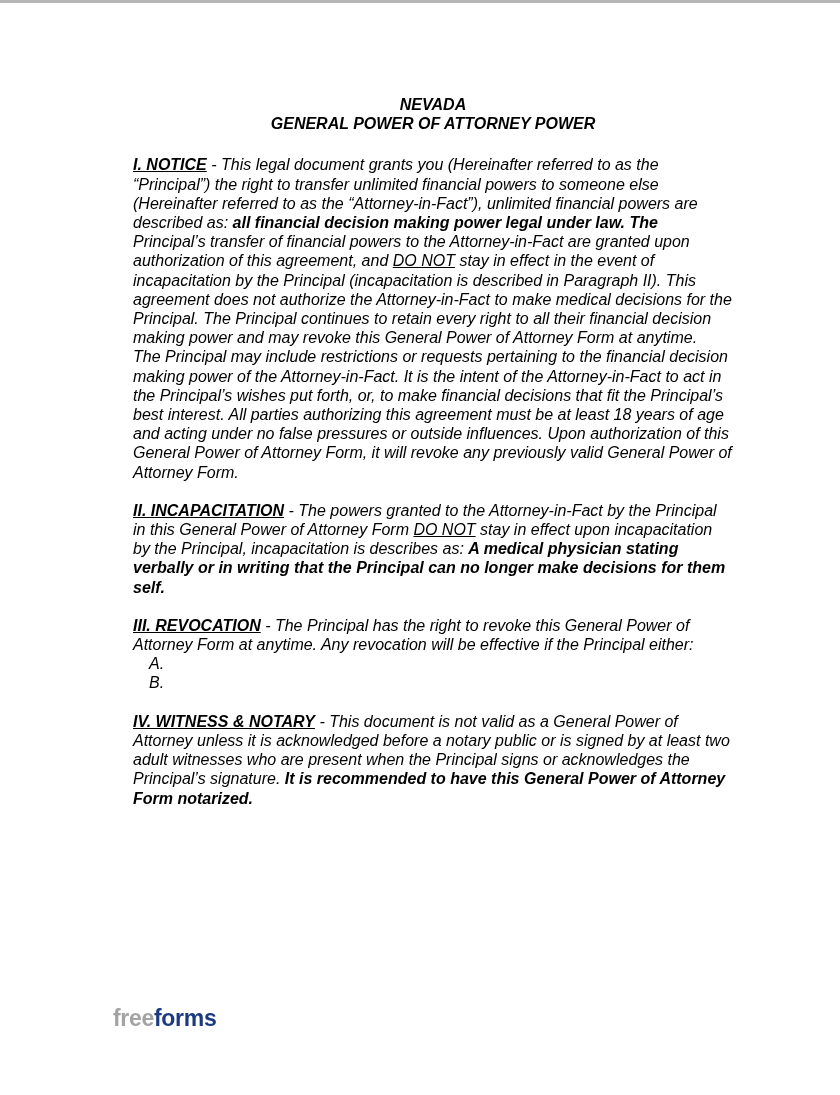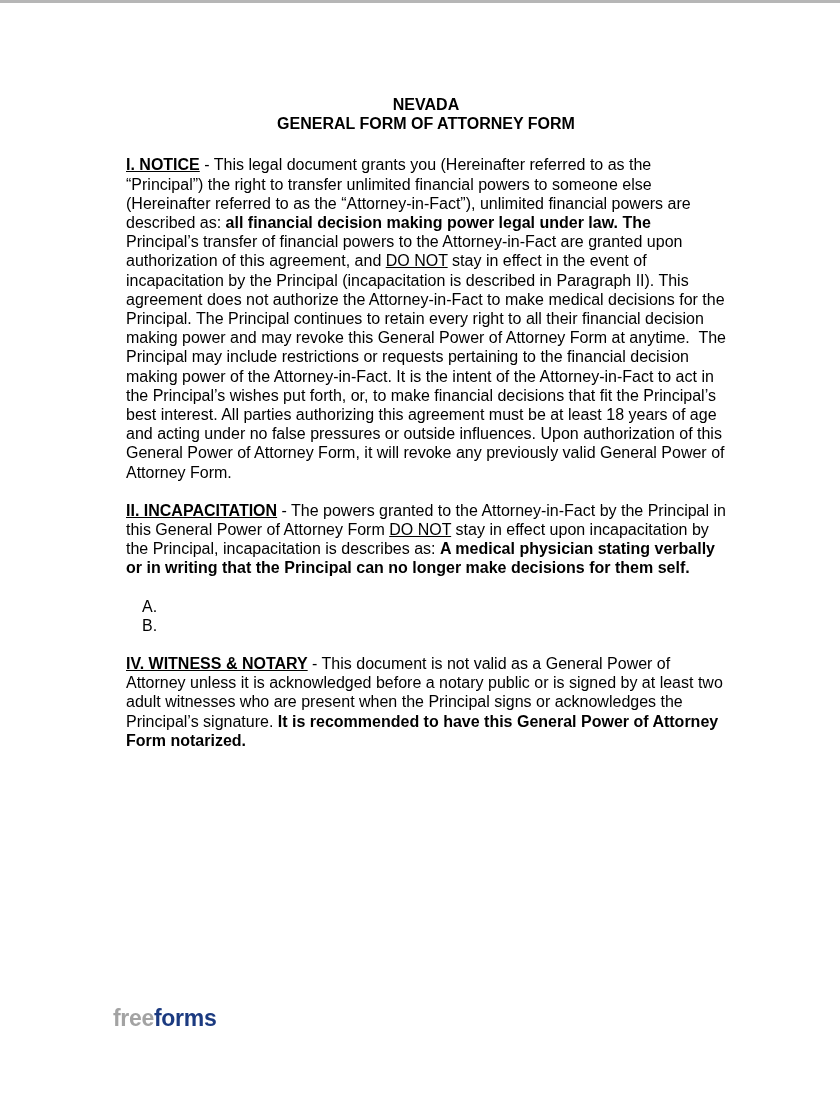--- a/index.html
+++ b/index.html
@@ -15,23 +15,24 @@
     overflow: hidden;
   }
   .top-strip {
     position: absolute;
     top: 0; left: 0; right: 0;
     height: 3px;
     background: #b6b6b6;
   }
   .content {
     position: absolute;
-    left: 126px;
+    left: 133px;
     top: 95px;
     width: 600px;
+    font-style: italic;
   }
   .doc-title {
     text-align: center;
     font-weight: 700;
     margin: 0 0 22px 0;
   }
   p.section {
     margin: 0 0 19px 0;
     white-space: pre-wrap;
   }
@@ -57,25 +58,26 @@
 </style>
 </head>
 <body>
 
 <div class="page">
   <div class="top-strip"></div>
 
   <div class="content">
     <div class="doc-title">
       <div>NEVADA</div>
-      <div>GENERAL FORM OF ATTORNEY FORM</div>
+      <div>GENERAL POWER OF ATTORNEY POWER</div>
     </div>
     <div id="sections">
         <p class="section"><span class="b u">I. NOTICE</span><span> - This legal document grants you (Hereinafter referred to as the “Principal”) the right to transfer unlimited financial powers to someone else (Hereinafter referred to as the “Attorney-in-Fact”), unlimited financial powers are described as: </span><span class="b">all financial decision making power legal under law. The</span><span> Principal’s transfer of financial powers to the Attorney-in-Fact are granted upon authorization of this agreement, and </span><span class="u">DO NOT</span><span> stay in effect in the event of incapacitation by the Principal (incapacitation is described in Paragraph II). This agreement does not authorize the Attorney-in-Fact to make medical decisions for the Principal. The Principal continues to retain every right to all their financial decision making power and may revoke this General Power of Attorney Form at anytime.  The Principal may include restrictions or requests pertaining to the financial decision making power of the Attorney-in-Fact. It is the intent of the Attorney-in-Fact to act in the Principal’s wishes put forth, or, to make financial decisions that fit the Principal’s best interest. All parties authorizing this agreement must be at least 18 years of age and acting under no false pressures or outside influences. Upon authorization of this General Power of Attorney Form, it will revoke any previously valid General Power of Attorney Form.</span></p>
         <p class="section"><span class="b u">II. INCAPACITATION</span><span> - The powers granted to the Attorney-in-Fact by the Principal in this General Power of Attorney Form </span><span class="u">DO NOT</span><span> stay in effect upon incapacitation by the Principal, incapacitation is describes as: </span><span class="b">A medical physician stating verbally or in writing that the Principal can no longer make decisions for them self.</span></p>
+        <p class="section no-gap"><span class="b u">III. REVOCATION</span><span> - The Principal has the right to revoke this General Power of Attorney Form at anytime. Any revocation will be effective if the Principal either:</span></p>
         <div class="list">
           <div class="list-row">
             <span class="list-marker">A.</span>
           </div>
           <div class="list-row">
             <span class="list-marker">B.</span>
           </div>
         </div>
         <p class="section"><span class="b u">IV. WITNESS &amp; NOTARY</span><span> - This document is not valid as a General Power of Attorney unless it is acknowledged before a notary public or is signed by at least two adult witnesses who are present when the Principal signs or acknowledges the Principal’s signature. </span><span class="b">It is recommended to have this General Power of Attorney Form notarized.</span></p>
       </div>

